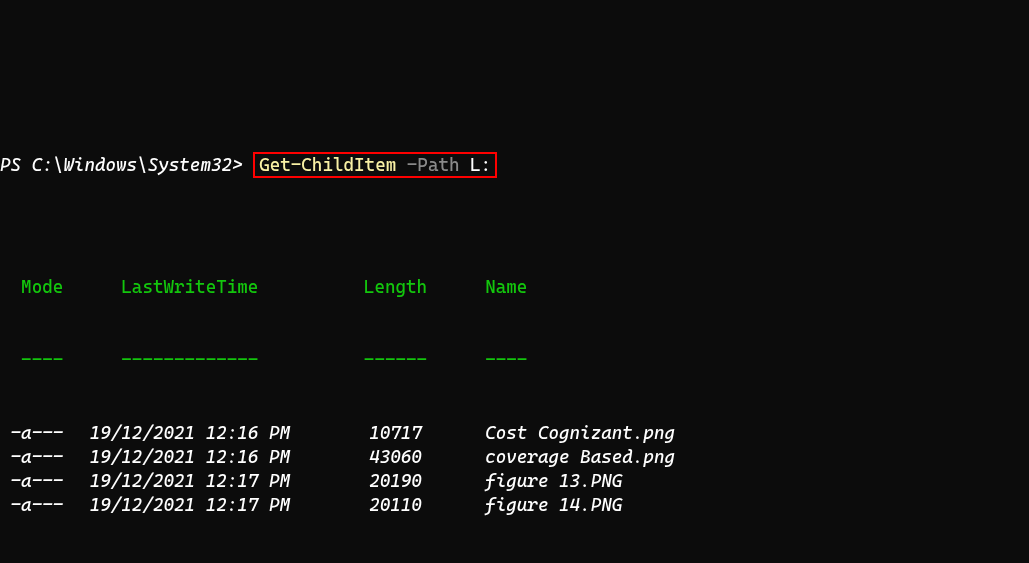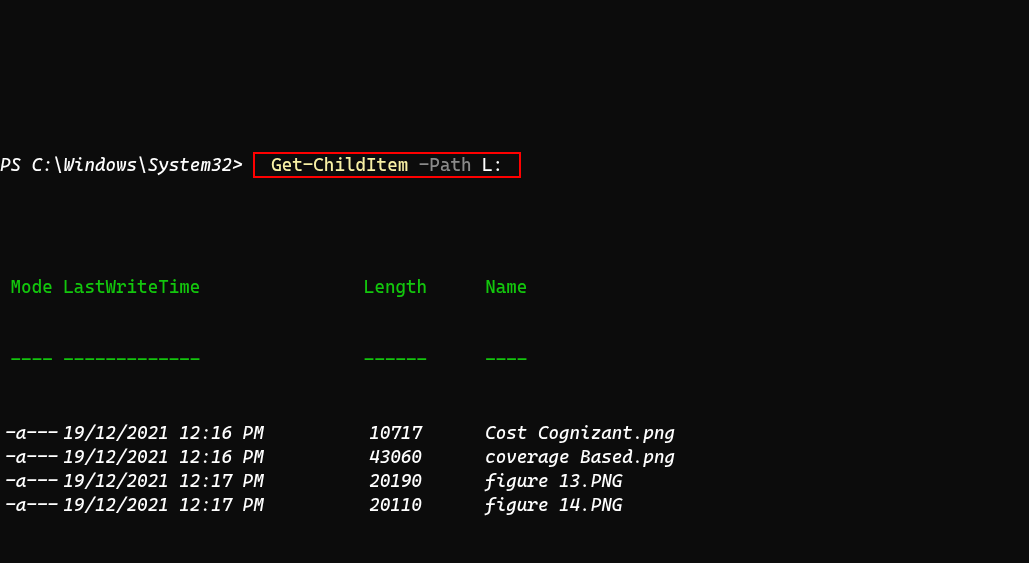--- a/index.html
+++ b/index.html
@@ -19,28 +19,28 @@
       overflow: hidden;
       white-space: pre;
     }
     .prompt-white { color: #ffffff; font-style: italic; }
     .cmd-yellow { color: #f9f1a5; }
     .param-gray { color: #8a8a8a; }
     .arg-white { color: #ffffff; }
     .green { color: #13c60d; }
     .highlight-box {
       border: 2px solid #ff0000;
-      padding: 1px 16px;
+      padding: 1px 4px;
       display: inline-block;
       line-height: 1.1;
       vertical-align: baseline;
     }
     .row { display: block; white-space: pre; }
-    .col-mode { display: inline-block; width: 6ch; text-align: center; }
-    .col-lwt  { display: inline-block; width: 24ch; text-align: left; }
+    .col-mode { display: inline-block; width: 6ch; text-align: right; }
+    .col-lwt  { display: inline-block; width: 24ch; text-align: center; }
     .col-len  { display: inline-block; width: 15ch; text-align: center; }
     .col-name { display: inline-block; padding-left: 1ch; text-align: left; }
   </style>
 </head>
 <body>
 
 
 
 <div>
 

